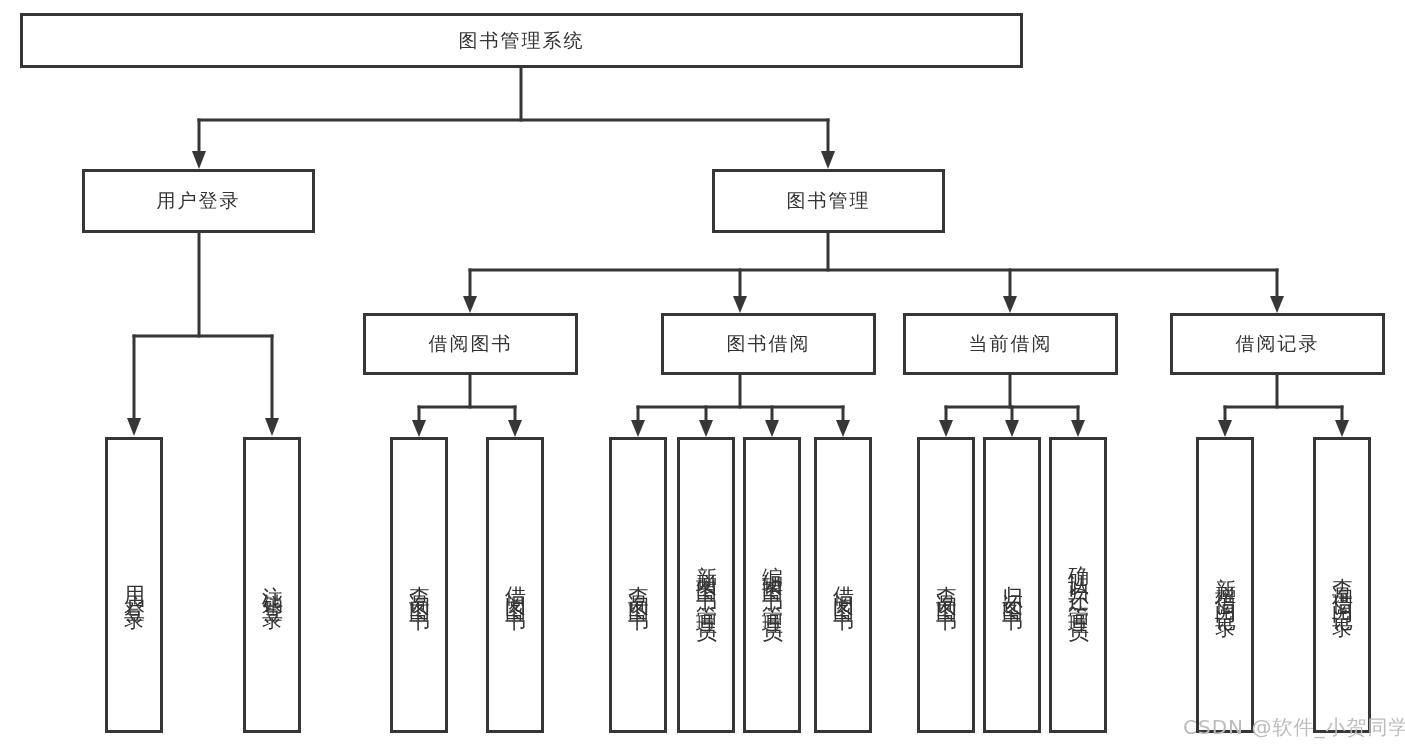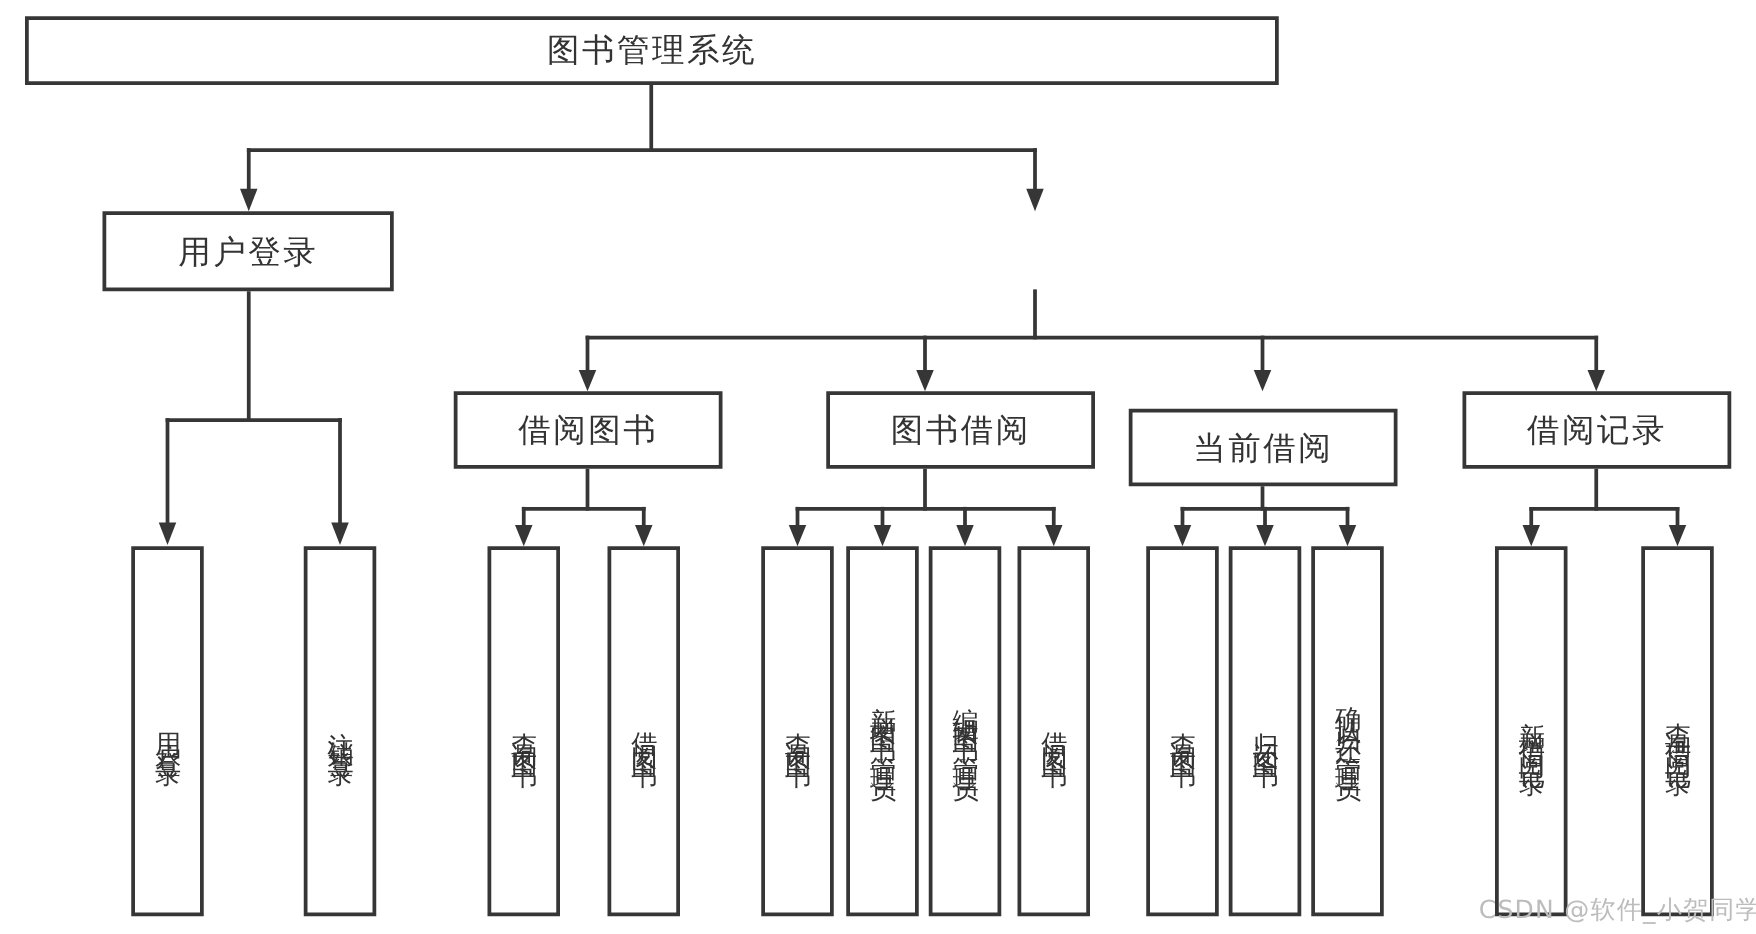--- a/index.html
+++ b/index.html
@@ -6,21 +6,21 @@
   #canvas{
     position:relative;width:1405px;height:747px;background:#fff;overflow:hidden;
     font-family:"DejaVu Sans","Liberation Sans",sans-serif;
   }
   svg.connectors{position:absolute;left:0;top:0;z-index:1;pointer-events:none;}
   .node{
     position:absolute;box-sizing:border-box;border:3px solid #363636;background:#fff;
     display:flex;align-items:center;justify-content:center;
     color:#333;z-index:2;
   }
-  .node.h{font-size:26px;letter-spacing:2px;white-space:nowrap;}
+  .node.h{font-size:19px;letter-spacing:2px;white-space:nowrap;}
   .node.v{
     writing-mode:vertical-rl;text-orientation:mixed;
     font-size:21px;letter-spacing:8px;line-height:1;
     overflow:hidden;
   }
   .watermark{
     position:absolute;left:1183px;top:714px;z-index:5;
     font-size:20px;color:#bcbcbc;letter-spacing:1px;white-space:nowrap;
   }
   line{stroke:#363636;stroke-width:3;stroke-linecap:square;}
@@ -103,24 +103,25 @@
       <line x1="1225" y1="407" x2="1225" y2="422"></line>
       <polygon points="1218,420 1232,420 1225,437"></polygon>
       <line x1="1342" y1="407" x2="1342" y2="422"></line>
       <polygon points="1335,420 1349,420 1342,437"></polygon>
     </g>
   </svg>
 
   <div class="node h" style="left:20px;top:13px;width:1003px;height:55px">图书管理系统</div>
 
   <div class="node h" style="left:82px;top:169px;width:233px;height:64px">用户登录</div>
+  <div class="node h" style="left:712px;top:169px;width:233px;height:64px">图书管理</div>
 
   <div class="node h" style="left:363px;top:313px;width:215px;height:62px">借阅图书</div>
   <div class="node h" style="left:661px;top:313px;width:215px;height:62px">图书借阅</div>
-  <div class="node h" style="left:903px;top:327px;width:215px;height:62px">当前借阅</div>
+  <div class="node h" style="left:903px;top:313px;width:215px;height:62px">当前借阅</div>
   <div class="node h" style="left:1170px;top:313px;width:215px;height:62px">借阅记录</div>
 
   <div class="node v" style="left:105px;top:437px;width:58px;height:296px">用户登录</div>
   <div class="node v" style="left:243px;top:437px;width:58px;height:296px">注销登录</div>
 
   <div class="node v" style="left:390px;top:437px;width:58px;height:296px">查询图书</div>
   <div class="node v" style="left:486px;top:437px;width:58px;height:296px">借阅图书</div>
 
   <div class="node v" style="left:609px;top:437px;width:58px;height:296px">查询图书</div>
   <div class="node v" style="left:677px;top:437px;width:58px;height:296px">新增图书（管理员）</div>

